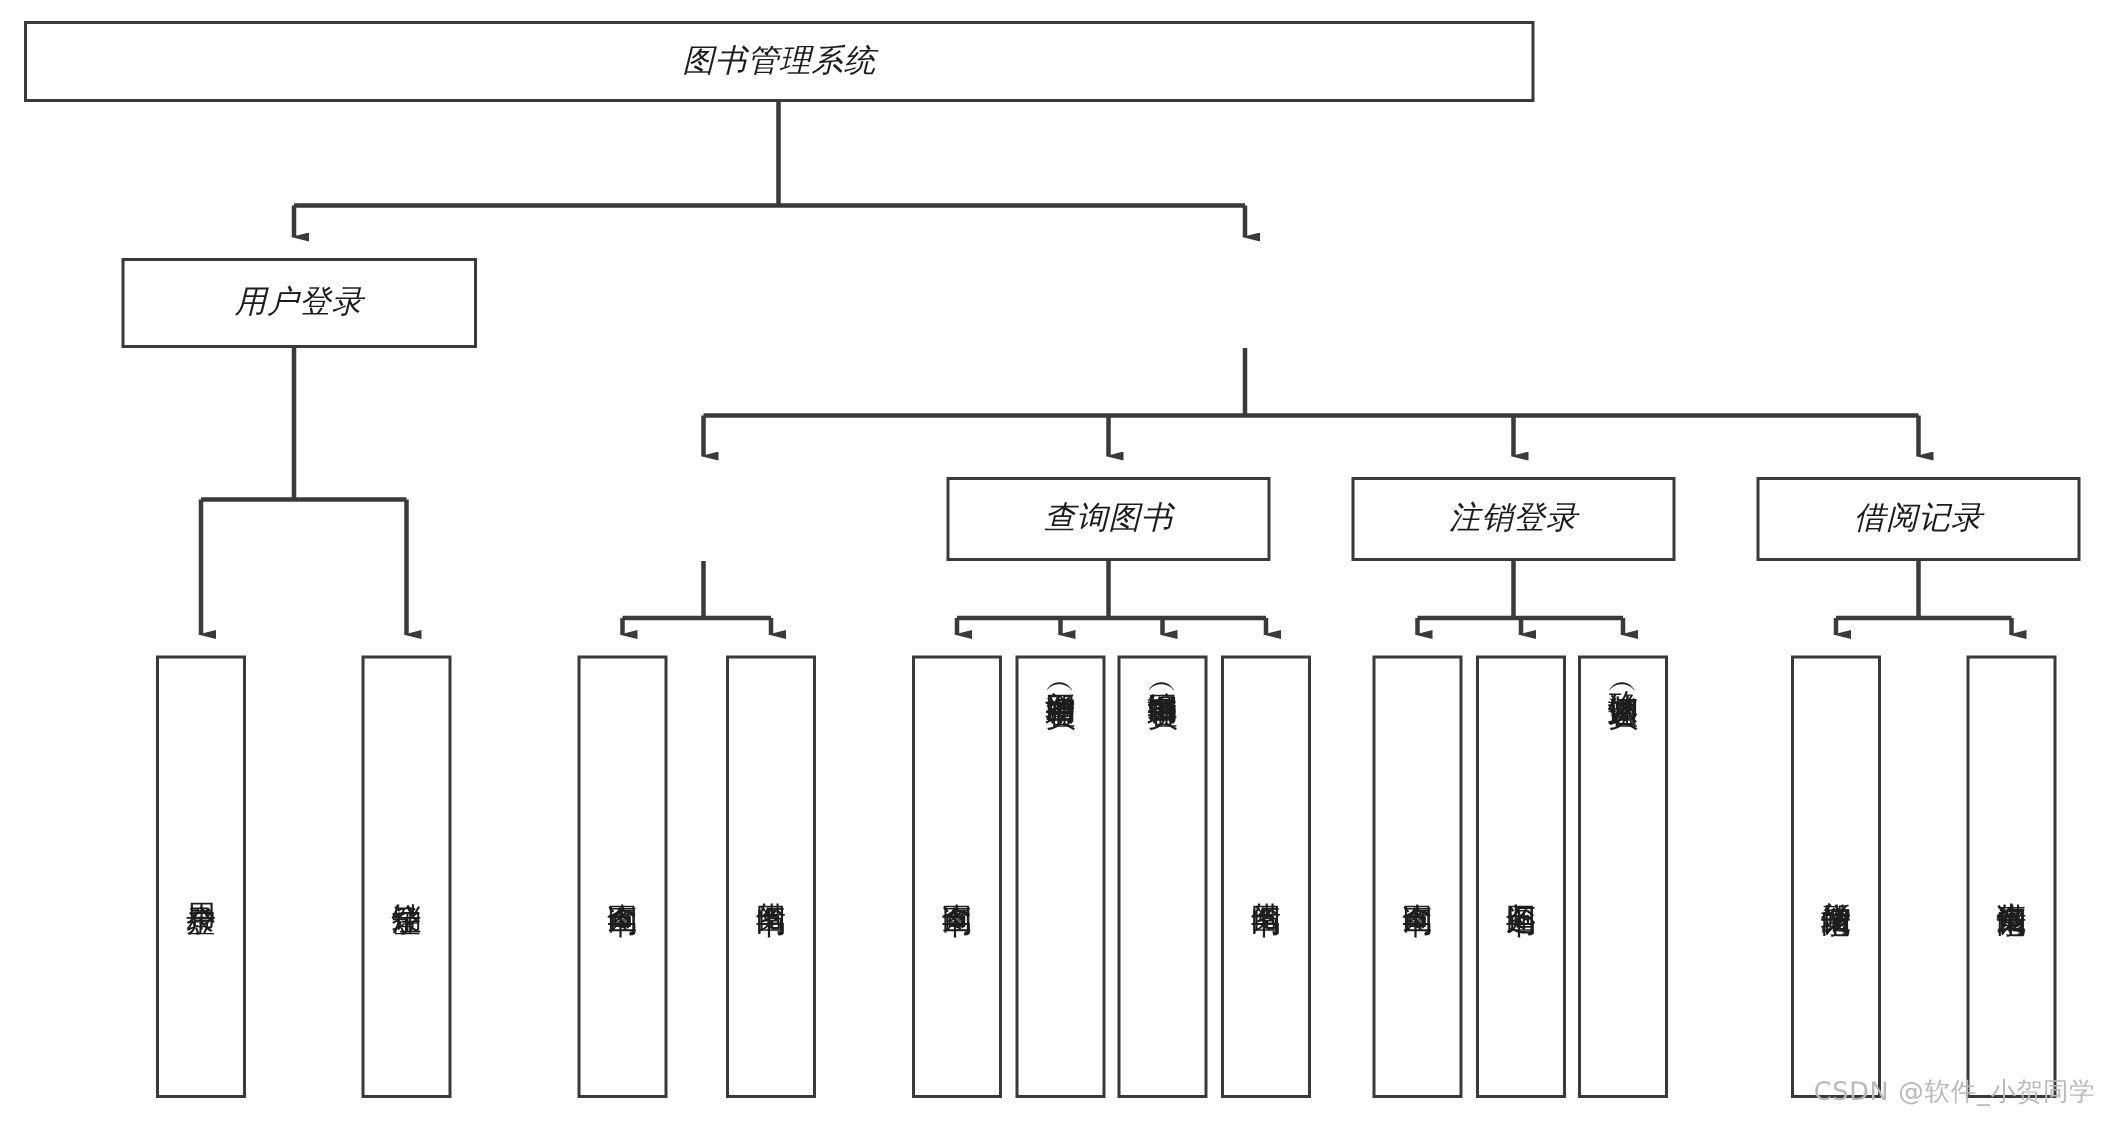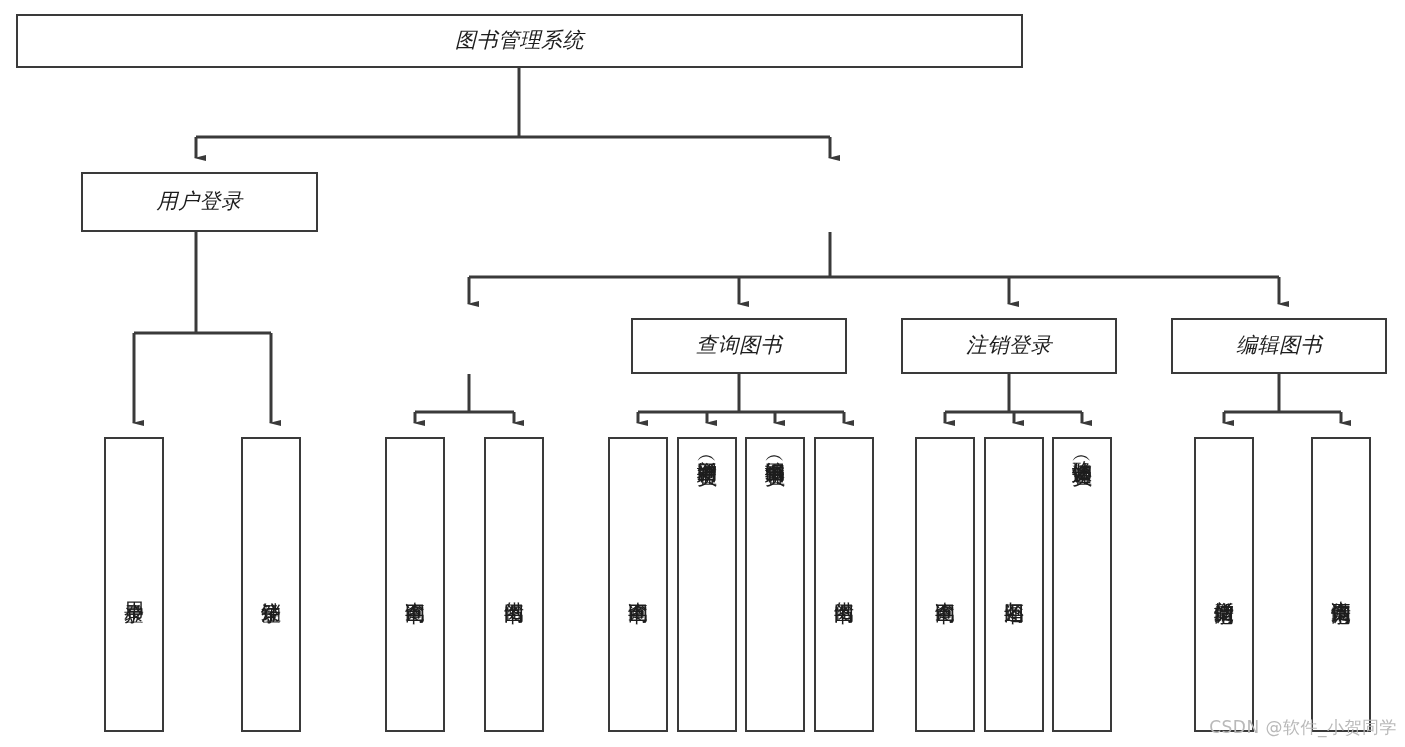--- a/index.html
+++ b/index.html
@@ -128,21 +128,21 @@
     <span>用户登录</span>
   </div>
 
   <div class="node node-h" style="left:631px; top:318px; width:216px; height:56px;">
     <span>查询图书</span>
   </div>
   <div class="node node-h" style="left:901px; top:318px; width:216px; height:56px;">
     <span>注销登录</span>
   </div>
   <div class="node node-h" style="left:1171px; top:318px; width:216px; height:56px;">
-    <span>编辑图书</span>
+    <span>借阅记录</span>
   </div>
 
   <div class="node node-leaf" style="left:104px; top:437px; width:60px; height:295px; align-items:center;">
     <span class="leaf-text">用户登录</span>
   </div>
   <div class="node node-leaf" style="left:241px; top:437px; width:60px; height:295px; align-items:center;">
     <span class="leaf-text">注销登录</span>
   </div>
 
   <div class="node node-leaf" style="left:385px; top:437px; width:60px; height:295px; align-items:center;">

